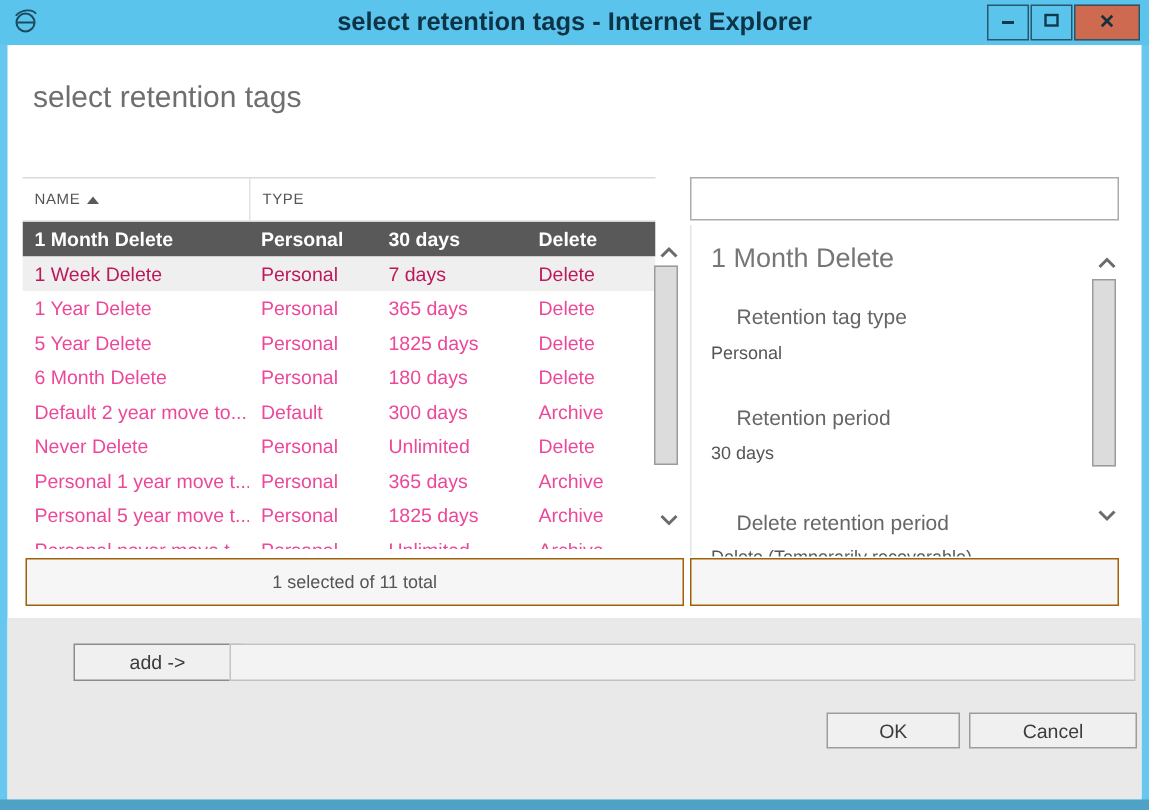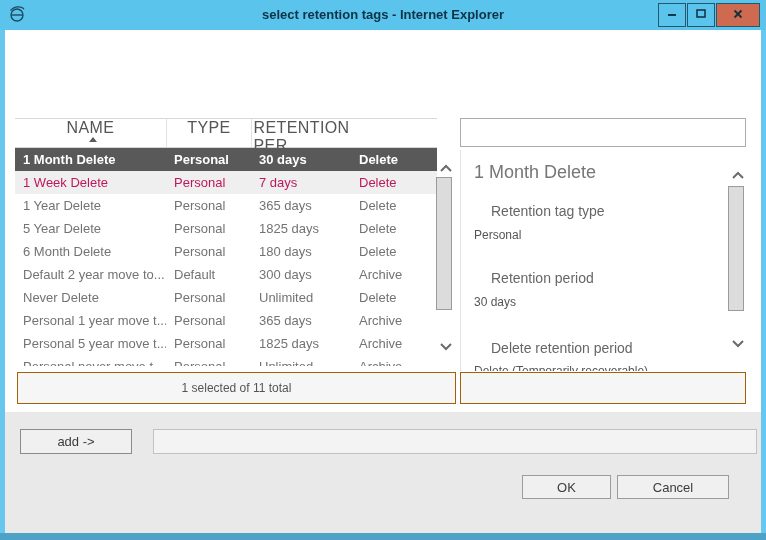--- a/index.html
+++ b/index.html
@@ -16,21 +16,21 @@
   }
   
   .titlebar {
     position: absolute; left: 0; top: 0; width: 766px; height: 30px;
     background: var(--titlebar, #5BC4EC);
   }
   .titlebar .app-icon { position: absolute; left: 8px; top: 5px; width: 18px; height: 18px; }
   .titlebar .title {
     position: absolute; left: 0; top: 0; width: 100%; height: 30px;
     line-height: 30px; text-align: center;
-    font-size: 13px; font-weight: 600; color: #0C3346;
+    font-size: 17px; font-weight: 600; color: #0C3346;
   }
   .win-btn {
     position: absolute; top: 3px; height: 24px;
     border: 1px solid #27576D; background: var(--titlebar, #5BC4EC);
     display: flex; align-items: center; justify-content: center;
     padding: 0; cursor: default;
   }
   .win-btn.minimize { left: 658px; width: 28px; }
   .win-btn.maximize { left: 687px; width: 28px; }
   .win-btn.close   { left: 716px; width: 44px; background: var(--close-button, #CD6A50); }
@@ -48,37 +48,37 @@
     font-size: 20px; font-weight: 400; color: #6E6E6E;
   }
   
   .lv-header {
     position: absolute; left: 10px; top: 88px; width: 422px; height: 30px;
     display: flex; border-top: 1px solid #D9D9D9; border-bottom: 1px solid #D4D4D4;
     background: #fff;
   }
   .lv-hcell {
     display: flex; align-items: center; justify-content: flex-start;
-    padding: 0 8px; font-size: 16px; color: #555; letter-spacing: 0.4px; flex-direction: column;
+    padding: 0 8px; font-size: 10px; color: #555; letter-spacing: 0.4px;
   }
   .lv-hcell + .lv-hcell { border-left: 1px solid #E2E2E2; }
   .c-name   { width: 151px; }
   .c-type   { width: 85px; }
   .c-period { width: 100px; }
   .c-action { width: 86px; }
   .sort-asc {
     width: 0; height: 0; margin-left: 4px;
     border-left: 4px solid transparent; border-right: 4px solid transparent;
     border-bottom: 5px solid #5A5A5A;
   }
   .lv-body {
     position: absolute; left: 10px; top: 118px; width: 422px; height: 218px;
     overflow: hidden; background: #fff;
   }
-  .lv-row { display: flex; height: 23px; align-items: center; font-size: 13px; color: #737373; cursor: default; }
+  .lv-row { display: flex; height: 23px; align-items: center; font-size: 13px; color: #ec4899; cursor: default; }
   .lv-row > span { padding: 0 8px; overflow: hidden; white-space: nowrap; }
   .lv-row.selected { background: var(--selected-row, #595959); color: #FFFFFF; font-weight: 700; }
   .lv-row.highlighted { background: var(--highlight-row, #EFEFEF); color: #be185d; }
   
   .sb-arrow { position: absolute; width: 14px; height: 9px; background: transparent; border: 0; padding: 0; cursor: default; }
   .sb-thumb { position: absolute; width: 16px; background: #DCDCDC; border: 1px solid #9B9B9B; cursor: default; }
   
   .status-box {
     position: absolute; border: 1px solid #a16207; background: #F6F6F6;
     display: flex; align-items: center; justify-content: center;
@@ -99,21 +99,21 @@
   .details .d-title { position: absolute; left: 13px; top: 12px; font-size: 18px; font-weight: 400; color: #767676; }
   .details .d-label { position: absolute; left: 13px; font-size: 14px; color: #666; margin-left: 17px; }
   .details .d-value { position: absolute; left: 13px; font-size: 12px; color: #555; }
   .d-label-0 { top: 53px; }  .d-value-0 { top: 78px; }
   .d-label-1 { top: 120px; } .d-value-1 { top: 145px; }
   .d-label-2 { top: 190px; } .d-value-2 { top: 214px; }
   
   .btn {
     border: 1px solid #9C9C9C; background: #F0F0F0; color: #3C3C3C;
     font-size: 13px; font-family: inherit; cursor: default;
-    display: flex; align-items: center; justify-content: center;
+    display: flex; align-items: center; justify-content: center; margin-left: 29px;
   }
   .add-button { position: absolute; left: 15px; top: 399px; width: 112px; height: 25px; border-color: #8B8B8B; }
   .add-field {
     position: absolute; left: 148px; top: 399px; width: 604px; height: 25px;
     border: 1px solid #C2C2C2; background: #F3F3F3; font-size: 13px; color: #333;
     padding: 0 6px; font-family: inherit; outline: none;
   }
   .ok-button     { position: absolute; left: 517px; top: 445px; width: 89px;  height: 24px; }
   .cancel-button { position: absolute; left: 612px; top: 445px; width: 112px; height: 24px; }
   
@@ -153,31 +153,29 @@
           <line x1="4.5" y1="4.5" x2="11.5" y2="11.5" stroke="#16303C" stroke-width="1.8"></line>
           <line x1="11.5" y1="4.5" x2="4.5" y2="11.5" stroke="#16303C" stroke-width="1.8"></line>
         </svg>
       </span>
     </button>
   </div>
 
   <div class="body">
     <div class="footer-region"></div>
 
+    <h1 class="page-heading">select retention tags</h1>
 
     <div class="lv-header">
       <div class="lv-hcell c-name">
         <span>NAME</span>
         <span class="sort-asc"></span>
       </div>
       <div class="lv-hcell c-type">
         <span>TYPE</span>
-      </div>
-      <div class="lv-hcell c-period">
-        <span>RETENTION PER...</span>
       </div>
     </div>
 
     <div class="lv-body">
       <div class="lv-row selected">
         <span class="c-name">1 Month Delete</span>
         <span class="c-type">Personal</span>
         <span class="c-period">30 days</span>
         <span class="c-action">Delete</span>
       </div>

